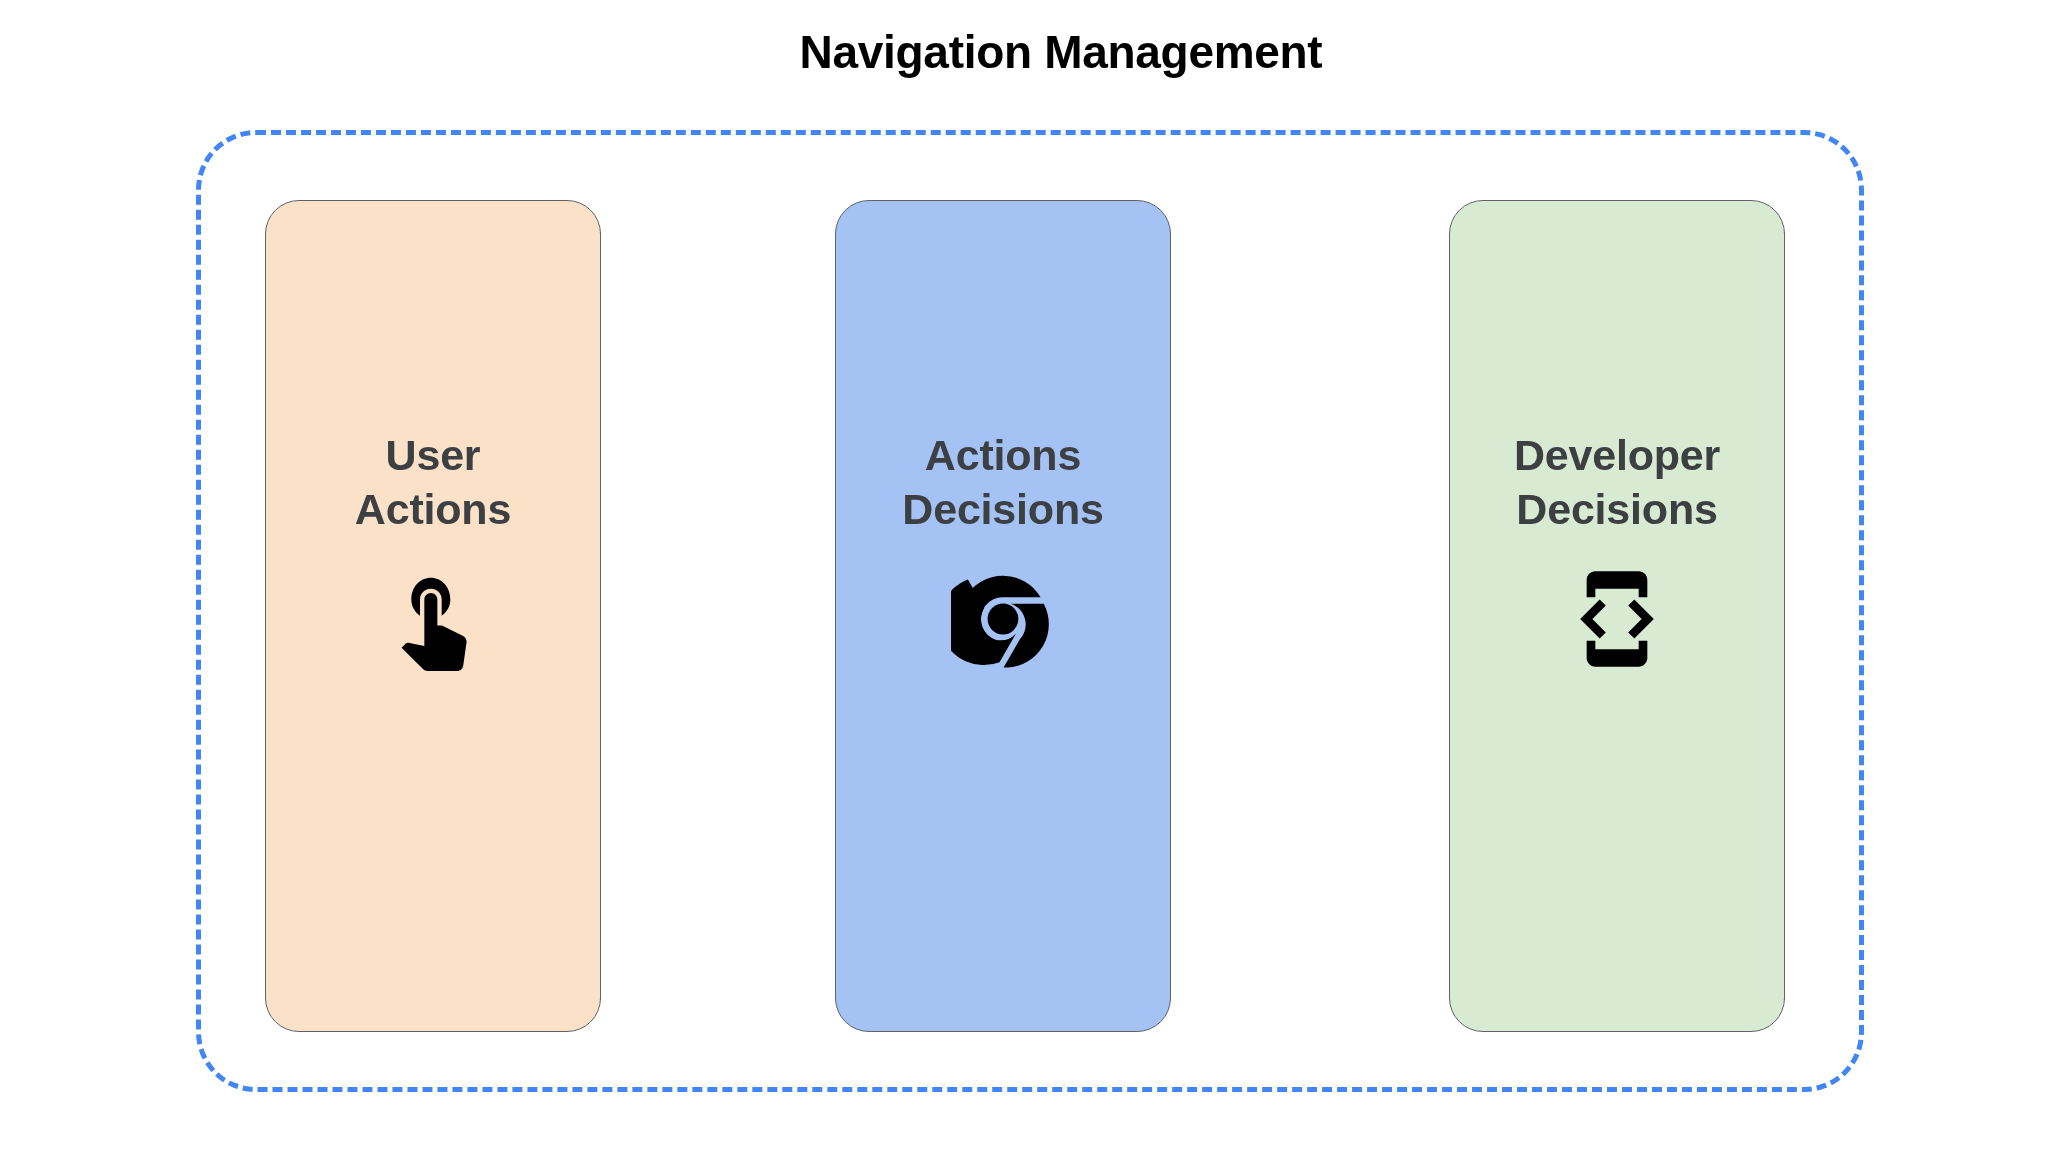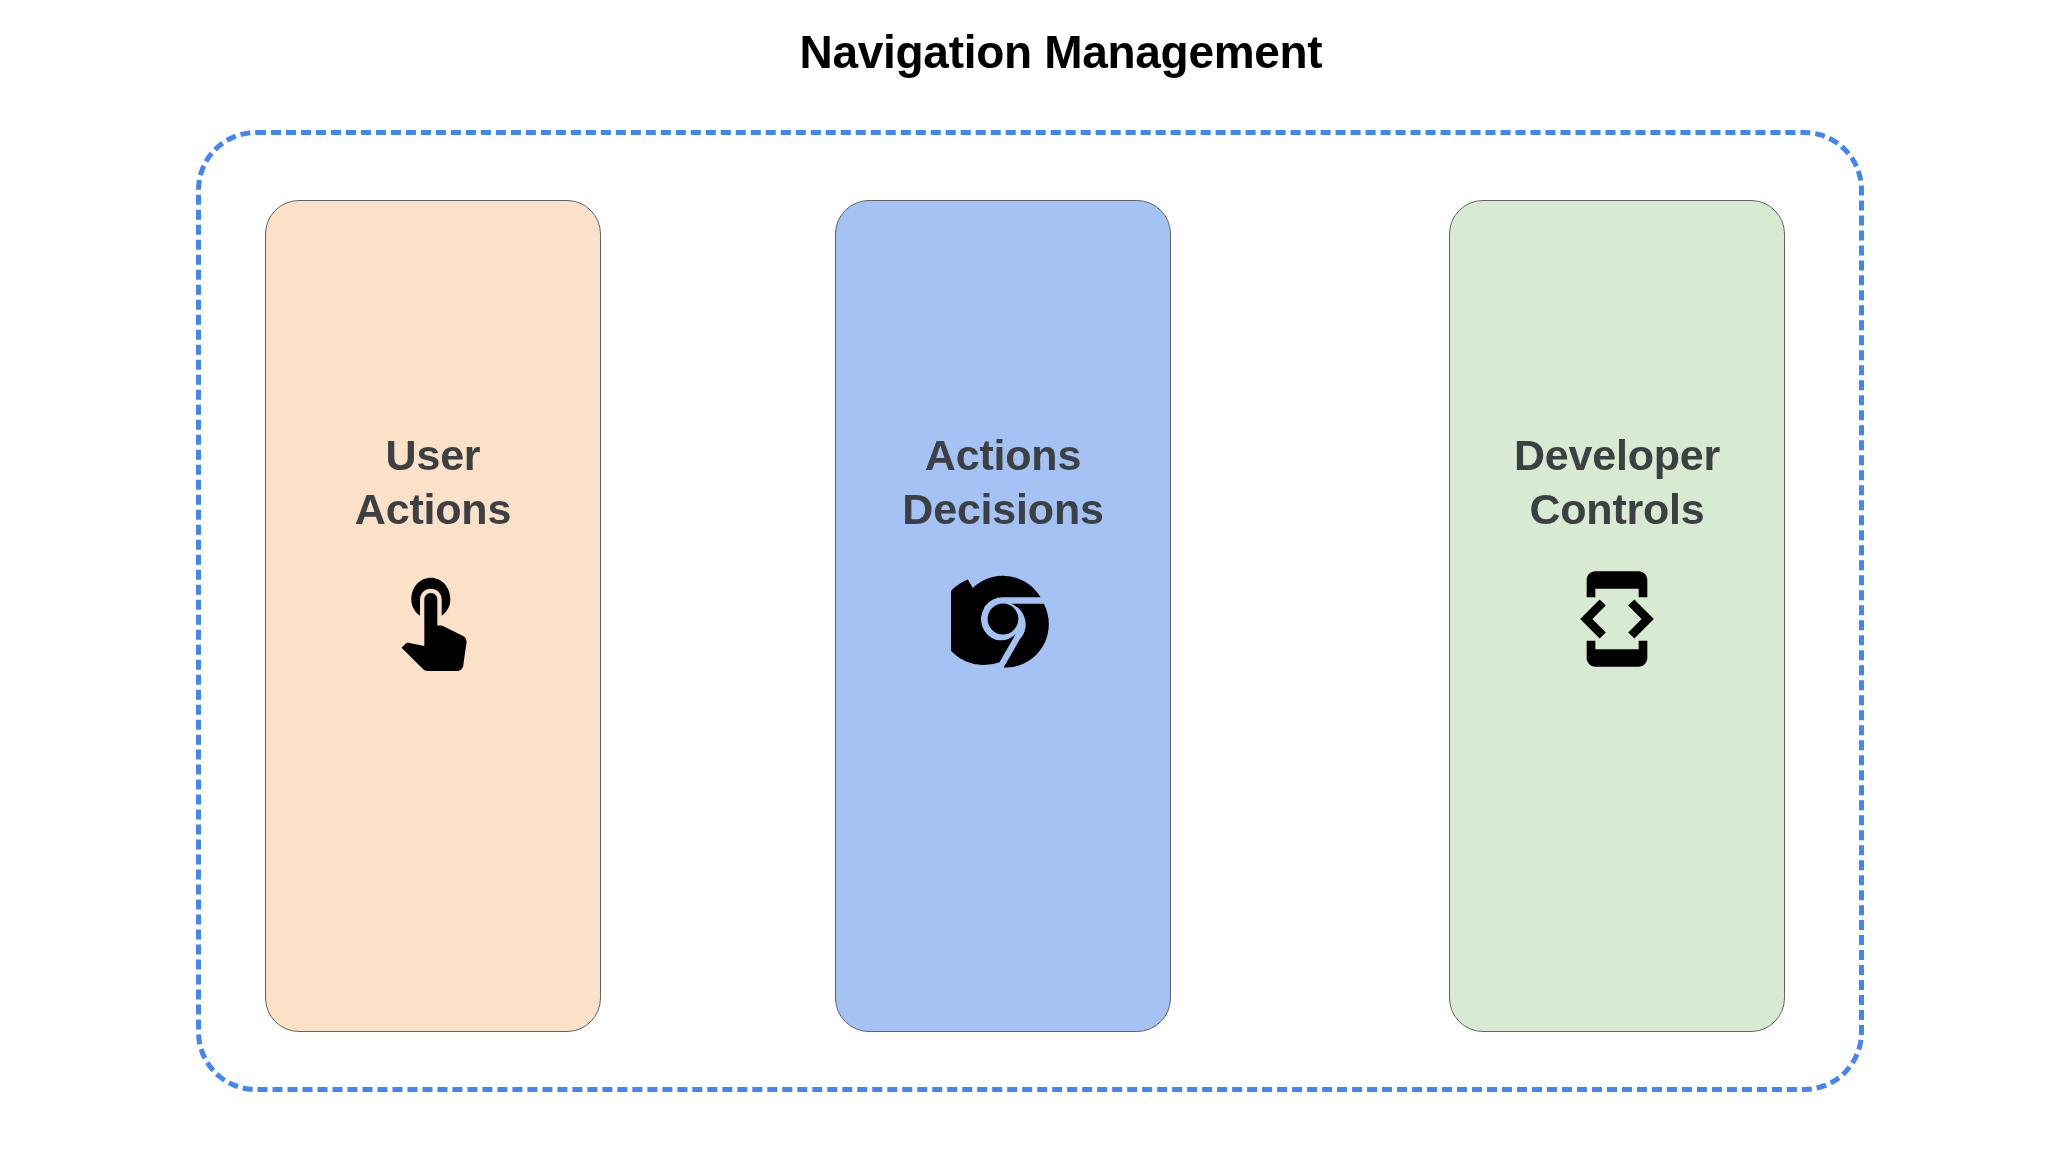--- a/index.html
+++ b/index.html
@@ -144,21 +144,21 @@
                    A10 10 0 0 0 21.4 8.5z"></path>
           <path d="M10.45 16.82A5 5 0 0 1 7.68 9.4L3.9 2.86
                    A10 10 0 0 0 11.2 21.96l3.78-6.55a5 5 0 0 1-4.53 1.41z"></path>
           <circle cx="12" cy="12" r="3.55"></circle>
         </svg>
       </div>
     </div>
 
     <div class="card pos-2">
       <div class="card-label">Developer
-Controls</div>
+Decisions</div>
       <div class="card-icon">
 
         <svg viewBox="0 0 24 24" xmlns="http://www.w3.org/2000/svg" aria-hidden="true">
           <path d="M7 5h10v2h2V3c0-1.1-.9-2-2-2H7c-1.1 0-2 .9-2 2v4h2V5z
                    M17 19H7v-2H5v4c0 1.1.9 2 2 2h10c1.1 0 2-.9 2-2v-4h-2v2z
                    M9.41 8.91 8 7.5 3.5 12 8 16.5l1.41-1.41L6.32 12l3.09-3.09z
                    M16 7.5l-1.41 1.41L17.68 12l-3.09 3.09L16 16.5 20.5 12 16 7.5z"></path>
         </svg>
       </div>
     </div>

